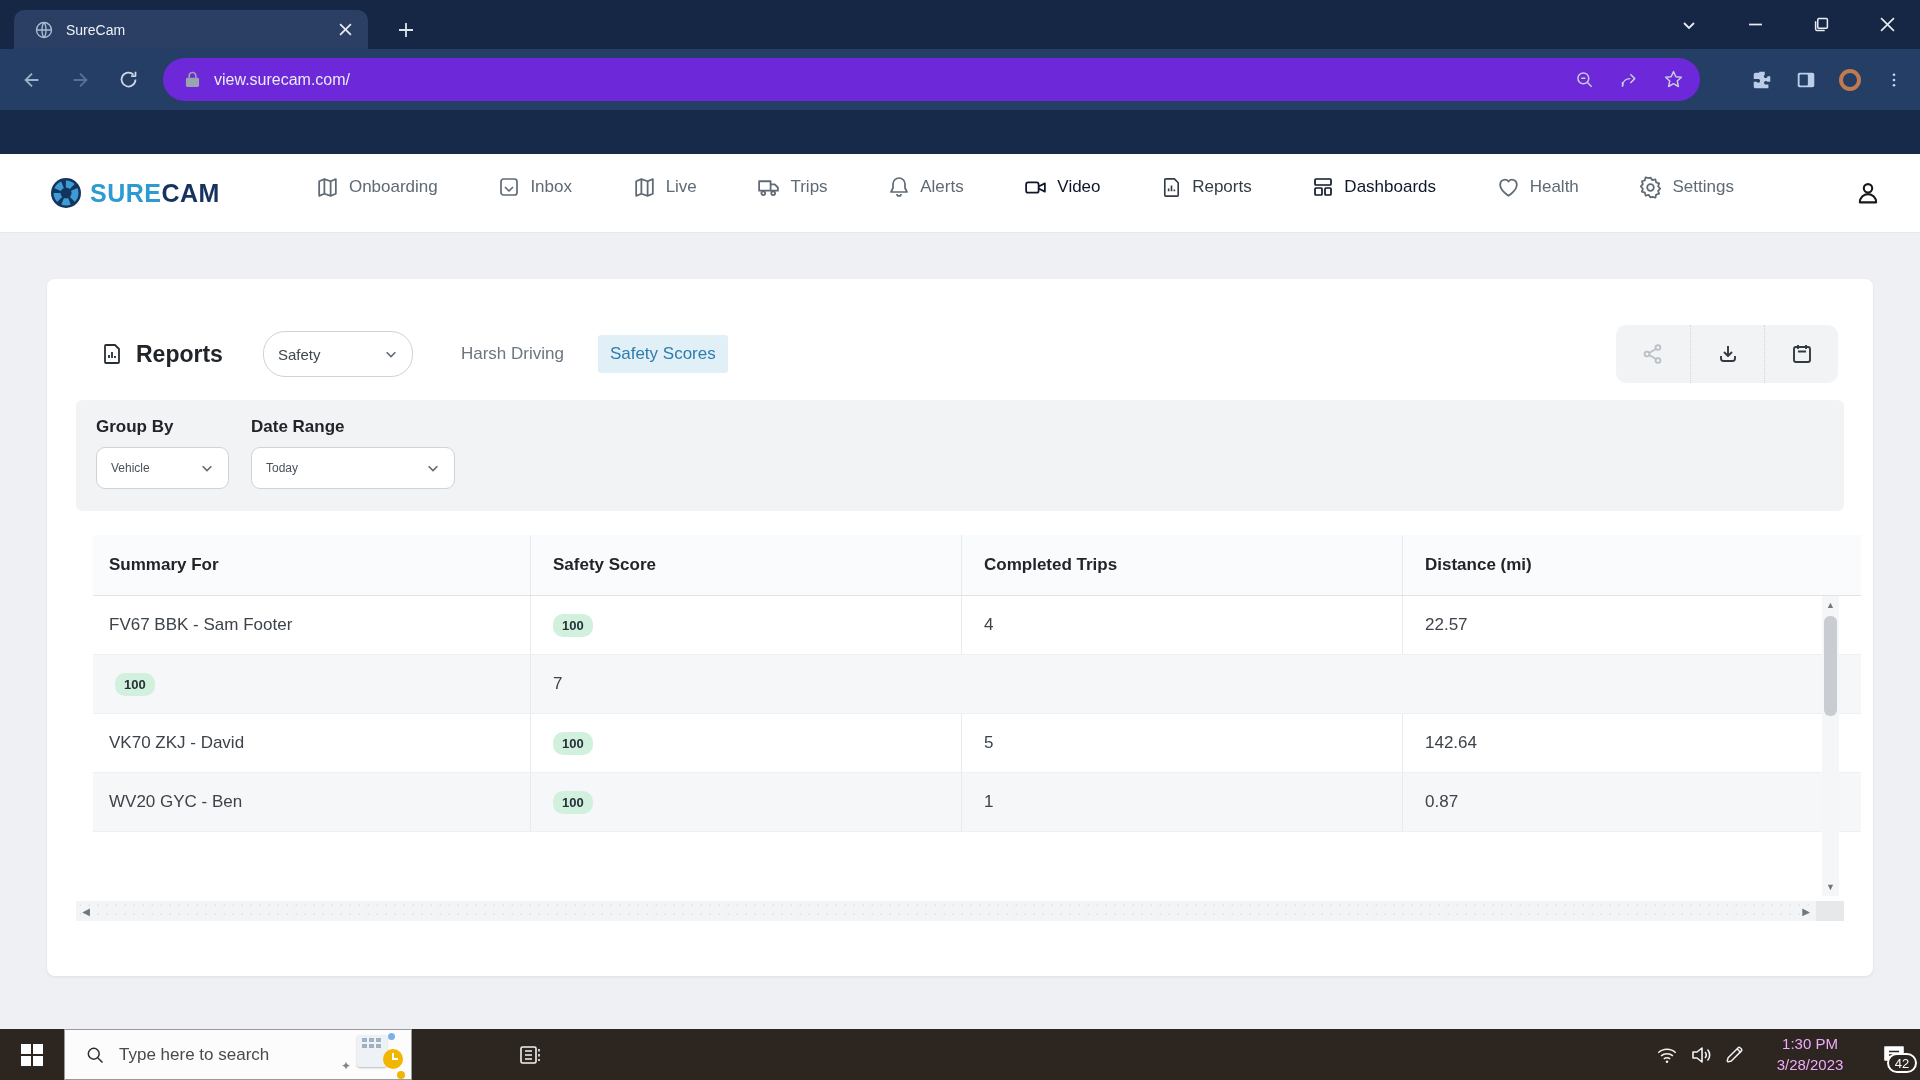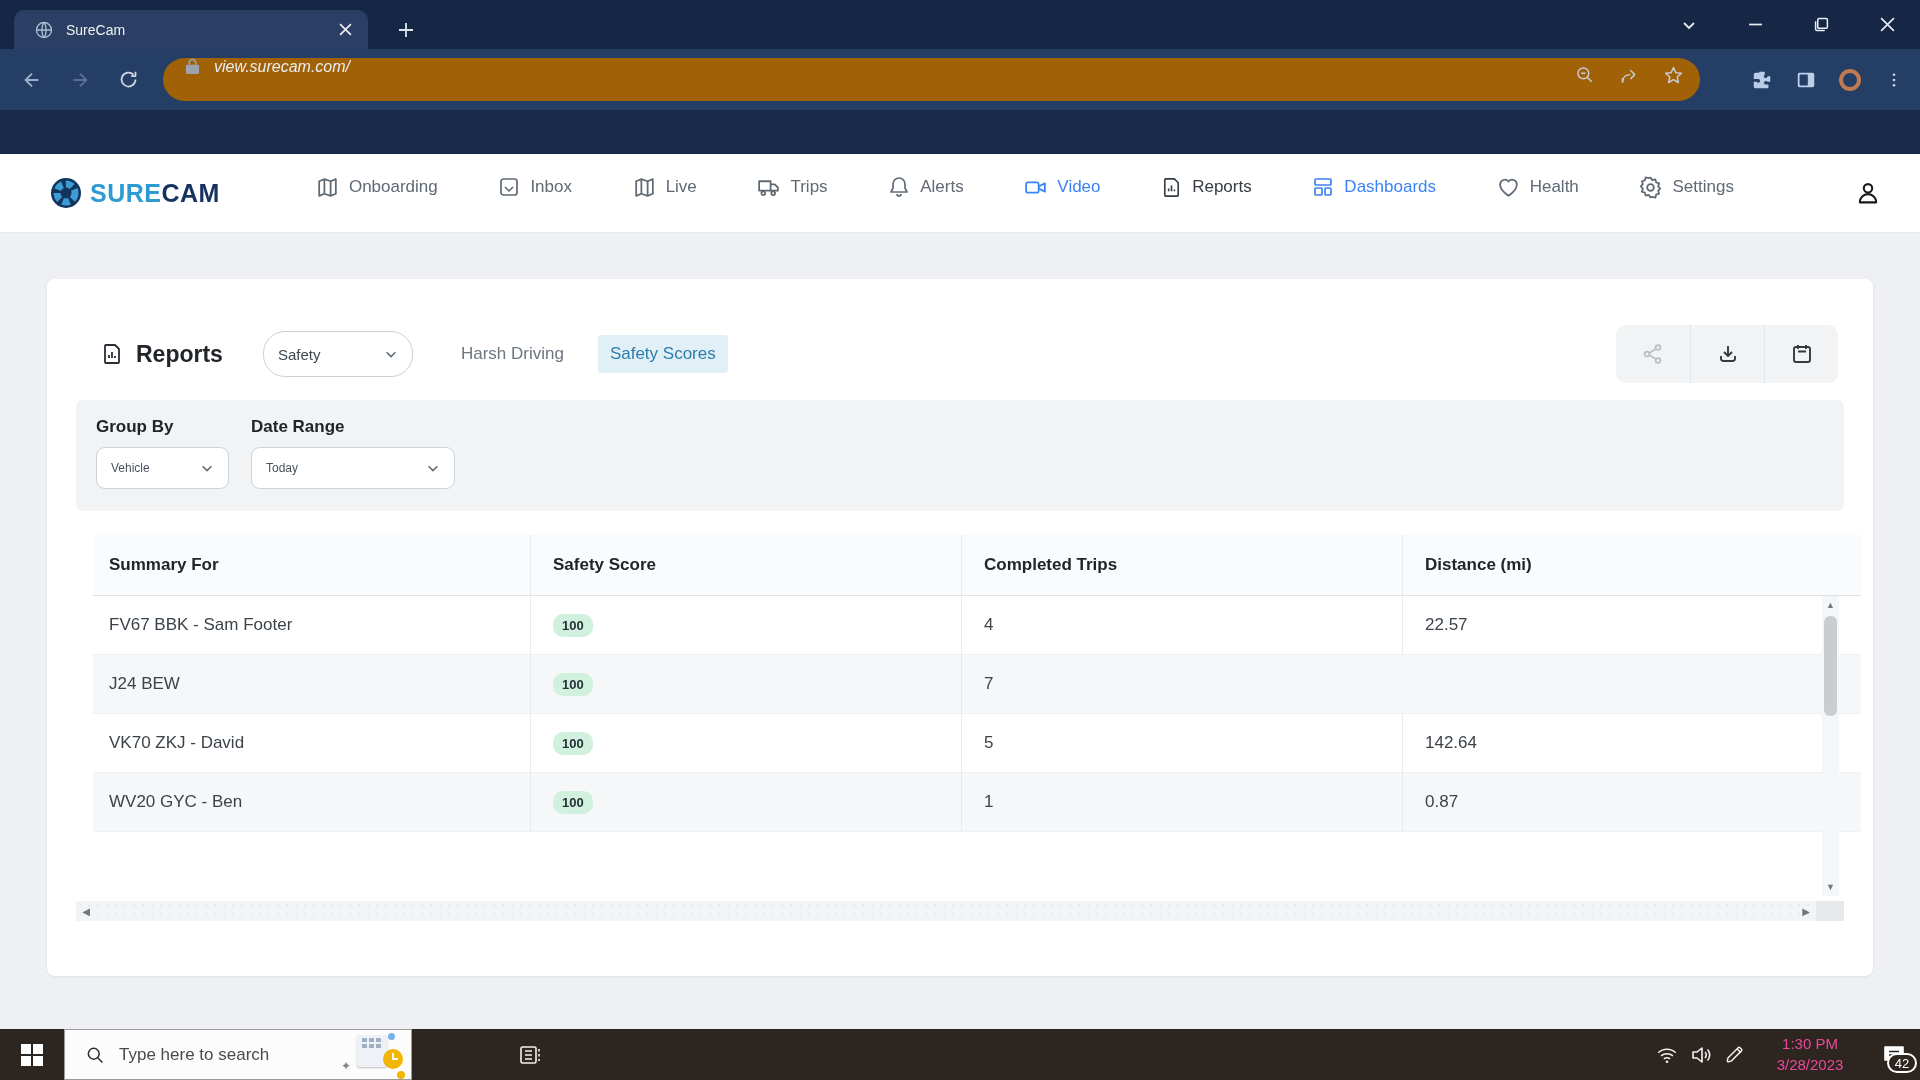--- a/index.html
+++ b/index.html
@@ -23,21 +23,21 @@
   .win-controls { position:absolute; right:0; top:0; height:49px; display:flex; align-items:center; }
   .win-btn { width:66px; height:49px; display:flex; align-items:center; justify-content:center; color:#e9edf3; }
 
   .toolbar { position:absolute; left:0; top:49px; width:1920px; height:61px; background:#243e66; display:flex; align-items:center; }
   .navbtn { width:36px; height:36px; display:flex; align-items:center; justify-content:center; border-radius:50%; }
   .navbtn.back { margin-left:14px; color:#9fb0c9; }
   .navbtn.fwd  { margin-left:12px; color:#5c7094; }
   .navbtn.reload { margin-left:12px; color:#cfd7e3; }
   .omnibox {
     position:absolute; left:163px; top:9px; width:1537px; height:43px;
-    background:#a16207; border-radius:22px; display:flex; align-items:flex-start;font-style:italic;
+    background:#6d28d9; border-radius:22px; display:flex; align-items:center;
   }
   .omni-lock { margin-left:22px; color:#9aa3ae; }
   .omni-url { margin-left:14px; font-size:16px; color:#e9ecf1; flex:1; }
   .omni-ic { width:34px; height:34px; display:flex; align-items:center; justify-content:center; color:#c6cdd8; margin-right:10px; }
   .tool-right { position:absolute; right:8px; top:0; height:61px; display:flex; align-items:center; gap:8px; }
   .tool-ic { width:36px; height:36px; display:flex; align-items:center; justify-content:center; }
   .avatar-ring { width:22px; height:22px; border-radius:50%; border:4px solid #c07a4f; background:#243e66; }
 
   .navy-band { position:absolute; left:0; top:110px; width:1920px; height:44px; background:#172a4a; }
 
@@ -46,21 +46,21 @@
     position:absolute; left:0; top:154px; width:1920px; height:79px; background:#ffffff;
     border-bottom:1px solid #e7e9ec; display:flex; align-items:center;
   }
   .brand { display:flex; align-items:center; margin-left:50px; }
   .brand-text { margin-left:8px; font-size:25px; font-weight:bold; letter-spacing:0.5px; }
   .brand-sure { color:#2e9ad2; }
   .brand-cam { color:#16325f; }
   .nav-items { flex:1; display:flex; justify-content:space-between; align-items:center; margin:0 120px 12px 95px; }
   .nav-item { display:flex; align-items:center; gap:9px; color:#5f6a75; font-size:17px; cursor:pointer; }
   .nav-item.active { color:#333c44; }
-  .nav-item.disabled { color:#3b82f6;justify-content:space-between; }
+  .nav-item.disabled { color:#0f172a;justify-content:space-between; }
   .profile-btn { margin-right:38px; color:#17191b; }
 
   
   .page { position:absolute; left:0; top:233px; width:1920px; height:796px; background:#eef0f3; }
   .card {
     position:absolute; left:47px; top:46px; width:1826px; height:697px; background:#ffffff;
     border-radius:8px; box-shadow:0 1px 3px rgba(20,30,40,0.08);
   }
 
   .card-header { position:absolute; left:53px; top:44px; right:35px; height:62px; display:flex; align-items:center; }
@@ -134,21 +134,21 @@
   .cal-grid span { width:5px; height:4px; background:#9fb0c4; }
   .clock-dot { position:absolute; right:2px; top:16px; width:20px; height:20px; border-radius:50%; background:#f2b500; }
   .clock-dot::after { content:""; position:absolute; left:9px; top:4px; width:2px; height:7px; background:#fff; }
   .clock-dot::before { content:""; position:absolute; left:9px; top:9px; width:6px; height:2px; background:#fff; }
   .dot-b { position:absolute; right:10px; top:0; width:7px; height:7px; border-radius:50%; background:#7ab1e8; }
   .dot-y { position:absolute; right:0; top:38px; width:8px; height:8px; border-radius:50%; background:#f2b500; }
   .sparkle { position:absolute; left:-8px; top:26px; color:#8b847e; font-size:12px; }
   .taskview { margin-left:105px; color:#f2f2f2; }
   .tray { margin-left:auto; display:flex; align-items:center; height:51px; }
   .tray-ic { width:34px; height:51px; display:flex; align-items:center; justify-content:center; color:#f2f2f2; }
-  .clock { width:104px; text-align:center; color:#ec4899; font-size:15px; line-height:1.35; margin:0 6px; }
+  .clock { width:104px; text-align:center; color:#f0abfc; font-size:15px; line-height:1.35; margin:0 6px; }
   .notif { position:relative; width:52px; height:51px; display:flex; align-items:center; justify-content:center; color:#fff; }
   .notif-badge {
     position:absolute; right:3px; bottom:7px; min-width:30px; height:20px; border:2px solid #fff; border-radius:11px;
     background:#2d2520; color:#fff; font-size:13px; display:flex; align-items:center; justify-content:center; padding:0 4px;
   }
 </style>
 </head>
 <body>
 
 <div id="screen">
@@ -460,21 +460,20 @@
         <div class="t-body">
           <div class="t-row">
             <div class="t-cell first">FV67 BBK - Sam Footer</div>
             <div class="t-cell">
                 <span class="badge">100</span>
               </div>
             <div class="t-cell">4</div>
             <div class="t-cell">22.57</div>
           </div>
           <div class="t-row">
-            <div class="t-cell first">J24 BEW</div>
             <div class="t-cell">
                 <span class="badge">100</span>
               </div>
             <div class="t-cell">7</div>
           </div>
           <div class="t-row">
             <div class="t-cell first">VK70 ZKJ - David</div>
             <div class="t-cell">
                 <span class="badge">100</span>
               </div>

